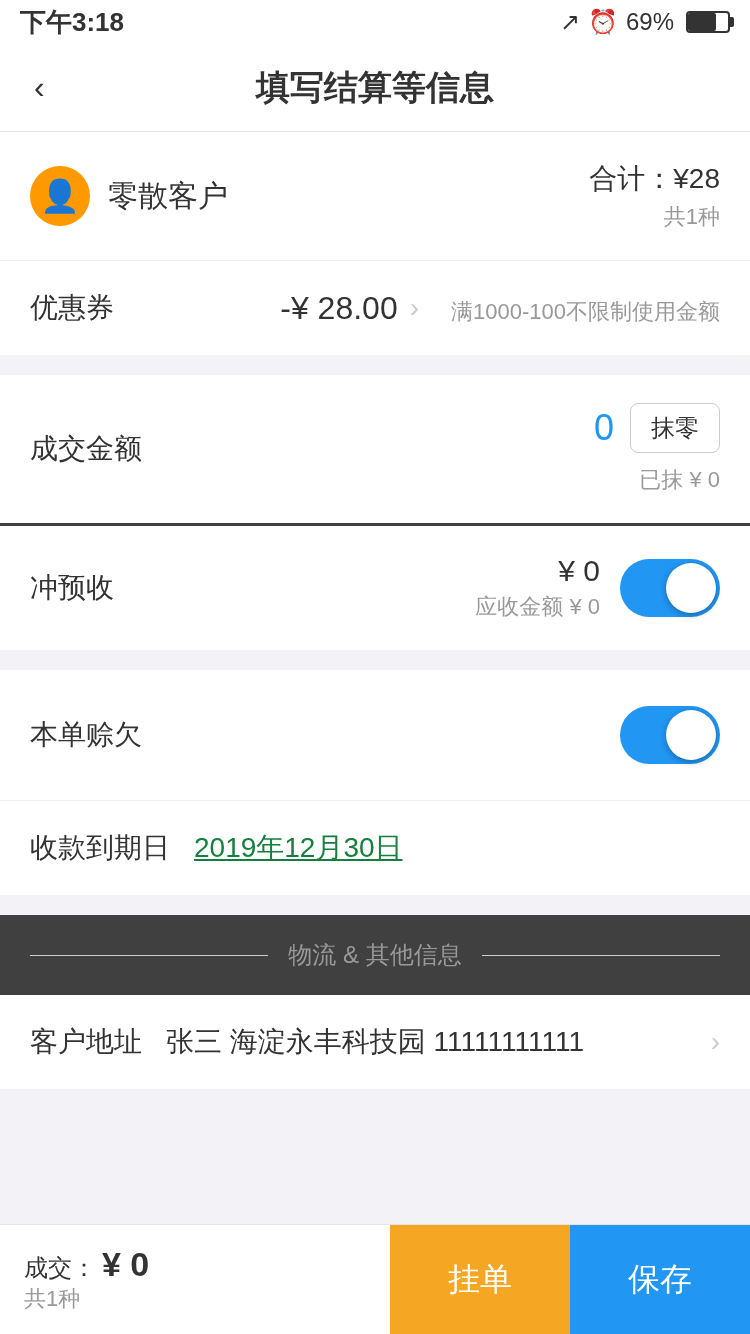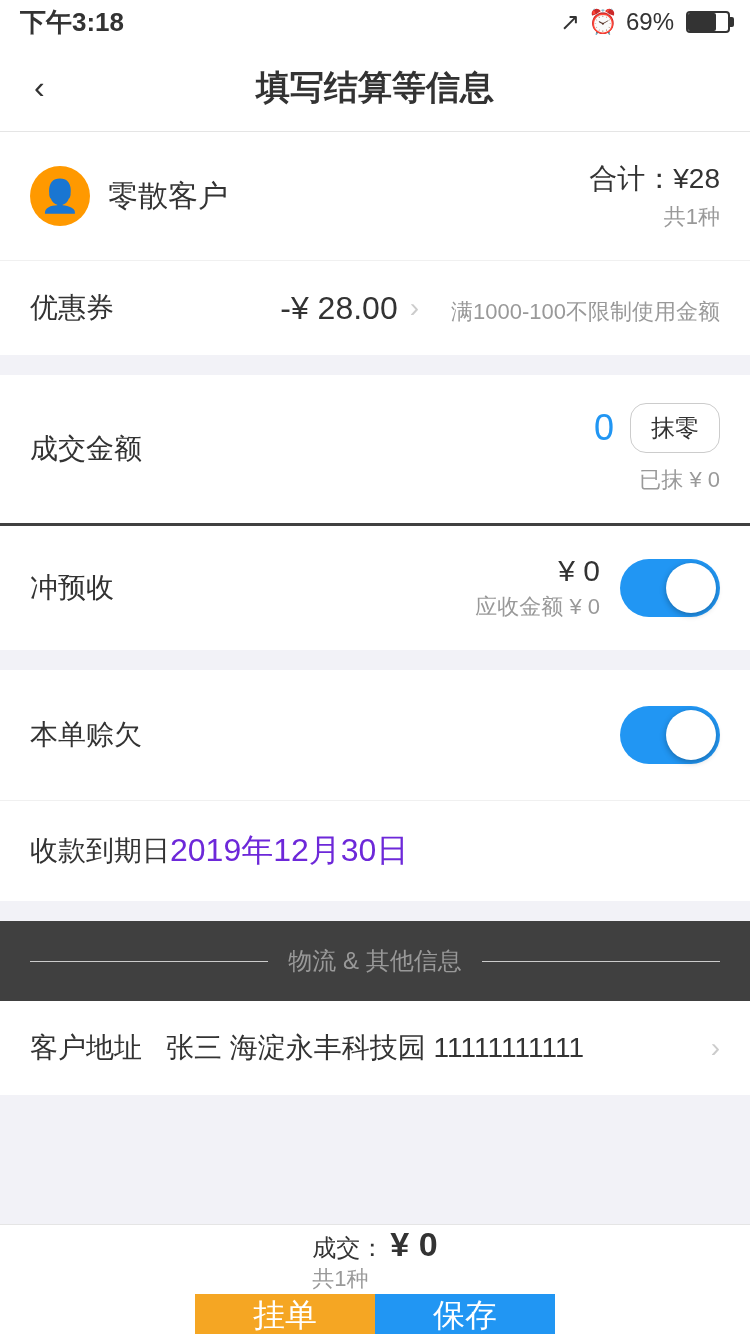--- a/index.html
+++ b/index.html
@@ -149,21 +149,21 @@
       align-items: center;
       gap: 16px;
     }
     .amount-value {
       font-size: 36px;
       color: #2196f3;
       font-weight: 500;
     }
     .round-btn {
       border: 1.5px solid #ccc;
-      border-radius: 16px;
+      border-radius: 8px;
       padding: 8px 20px;
       font-size: 24px;
       color: #333;
       background: #fff;
       cursor: pointer;
     }
     .amount-sub { font-size: 22px; color: #999; margin-top: 4px; text-align: right; }
 
     
     .prepay-right {
@@ -204,23 +204,24 @@
       gap: 20px;
     }
     .debt-label { font-size: 28px; color: #333; }
 
     
     .due-row {
       display: flex;
       align-items: center;
       padding: 28px 30px;
       border-top: 1px solid #f0f0f0;
+      gap: 24px;
     }
     .due-label { font-size: 28px; color: #333; }
-    .due-value { font-size: 32px; color: #6d28d9; }
+    .due-value { font-size: 28px; color: #15803d; text-decoration: underline; }
 
     
     .logistics-divider {
       display: flex;
       align-items: center;
       justify-content: flex-start;
       padding: 24px 30px;
       background: #404040;
       gap: 20px;
     }
@@ -248,21 +249,20 @@
     .bottom-bar {
       position: fixed;
       bottom: 0;
       left: 0;
       width: 750px;
       height: 110px;
       background: #fff;
       display: flex;
       align-items: center;
       border-top: 1px solid #e5e5e5;
-      flex-direction: column;
     }
     .bottom-summary {
       flex: 1;
       padding: 0 24px;
     }
     .bottom-summary-label { font-size: 24px; color: #333; }
     .bottom-summary-amount { font-size: 34px; color: #333; font-weight: 600; }
     .bottom-summary-count { font-size: 22px; color: #999; }
     .bottom-buttons {
       display: flex;

